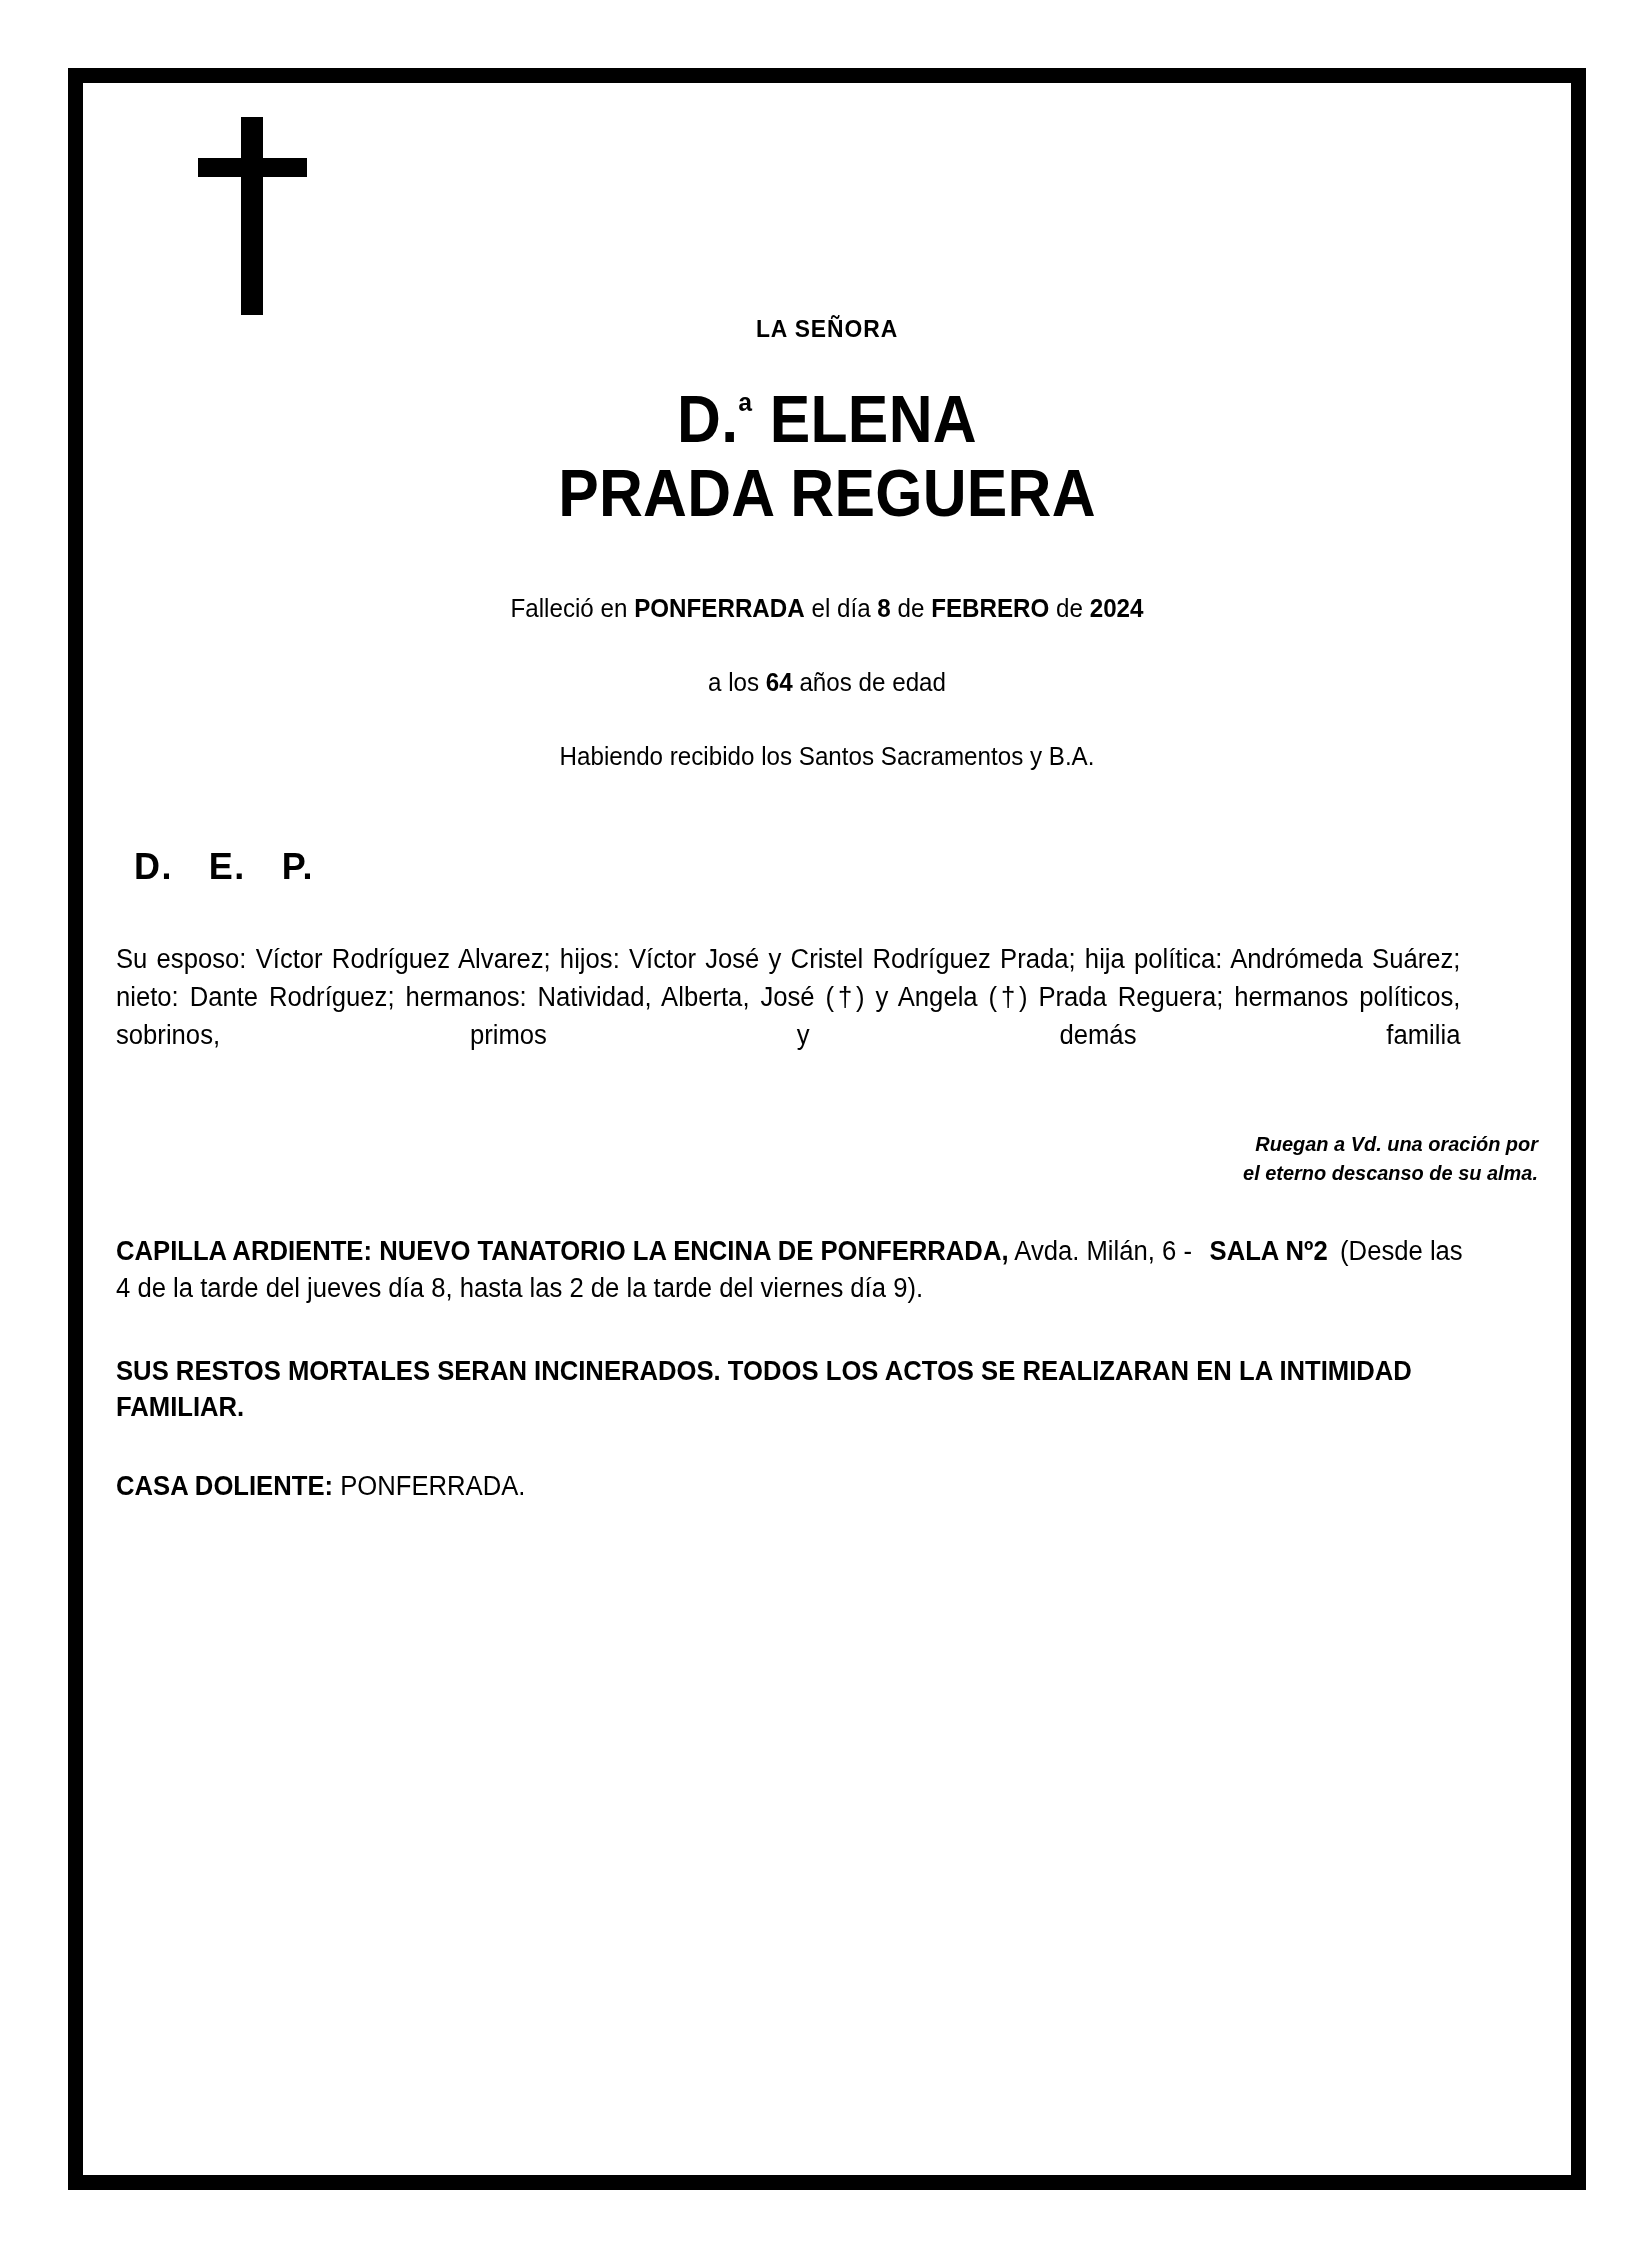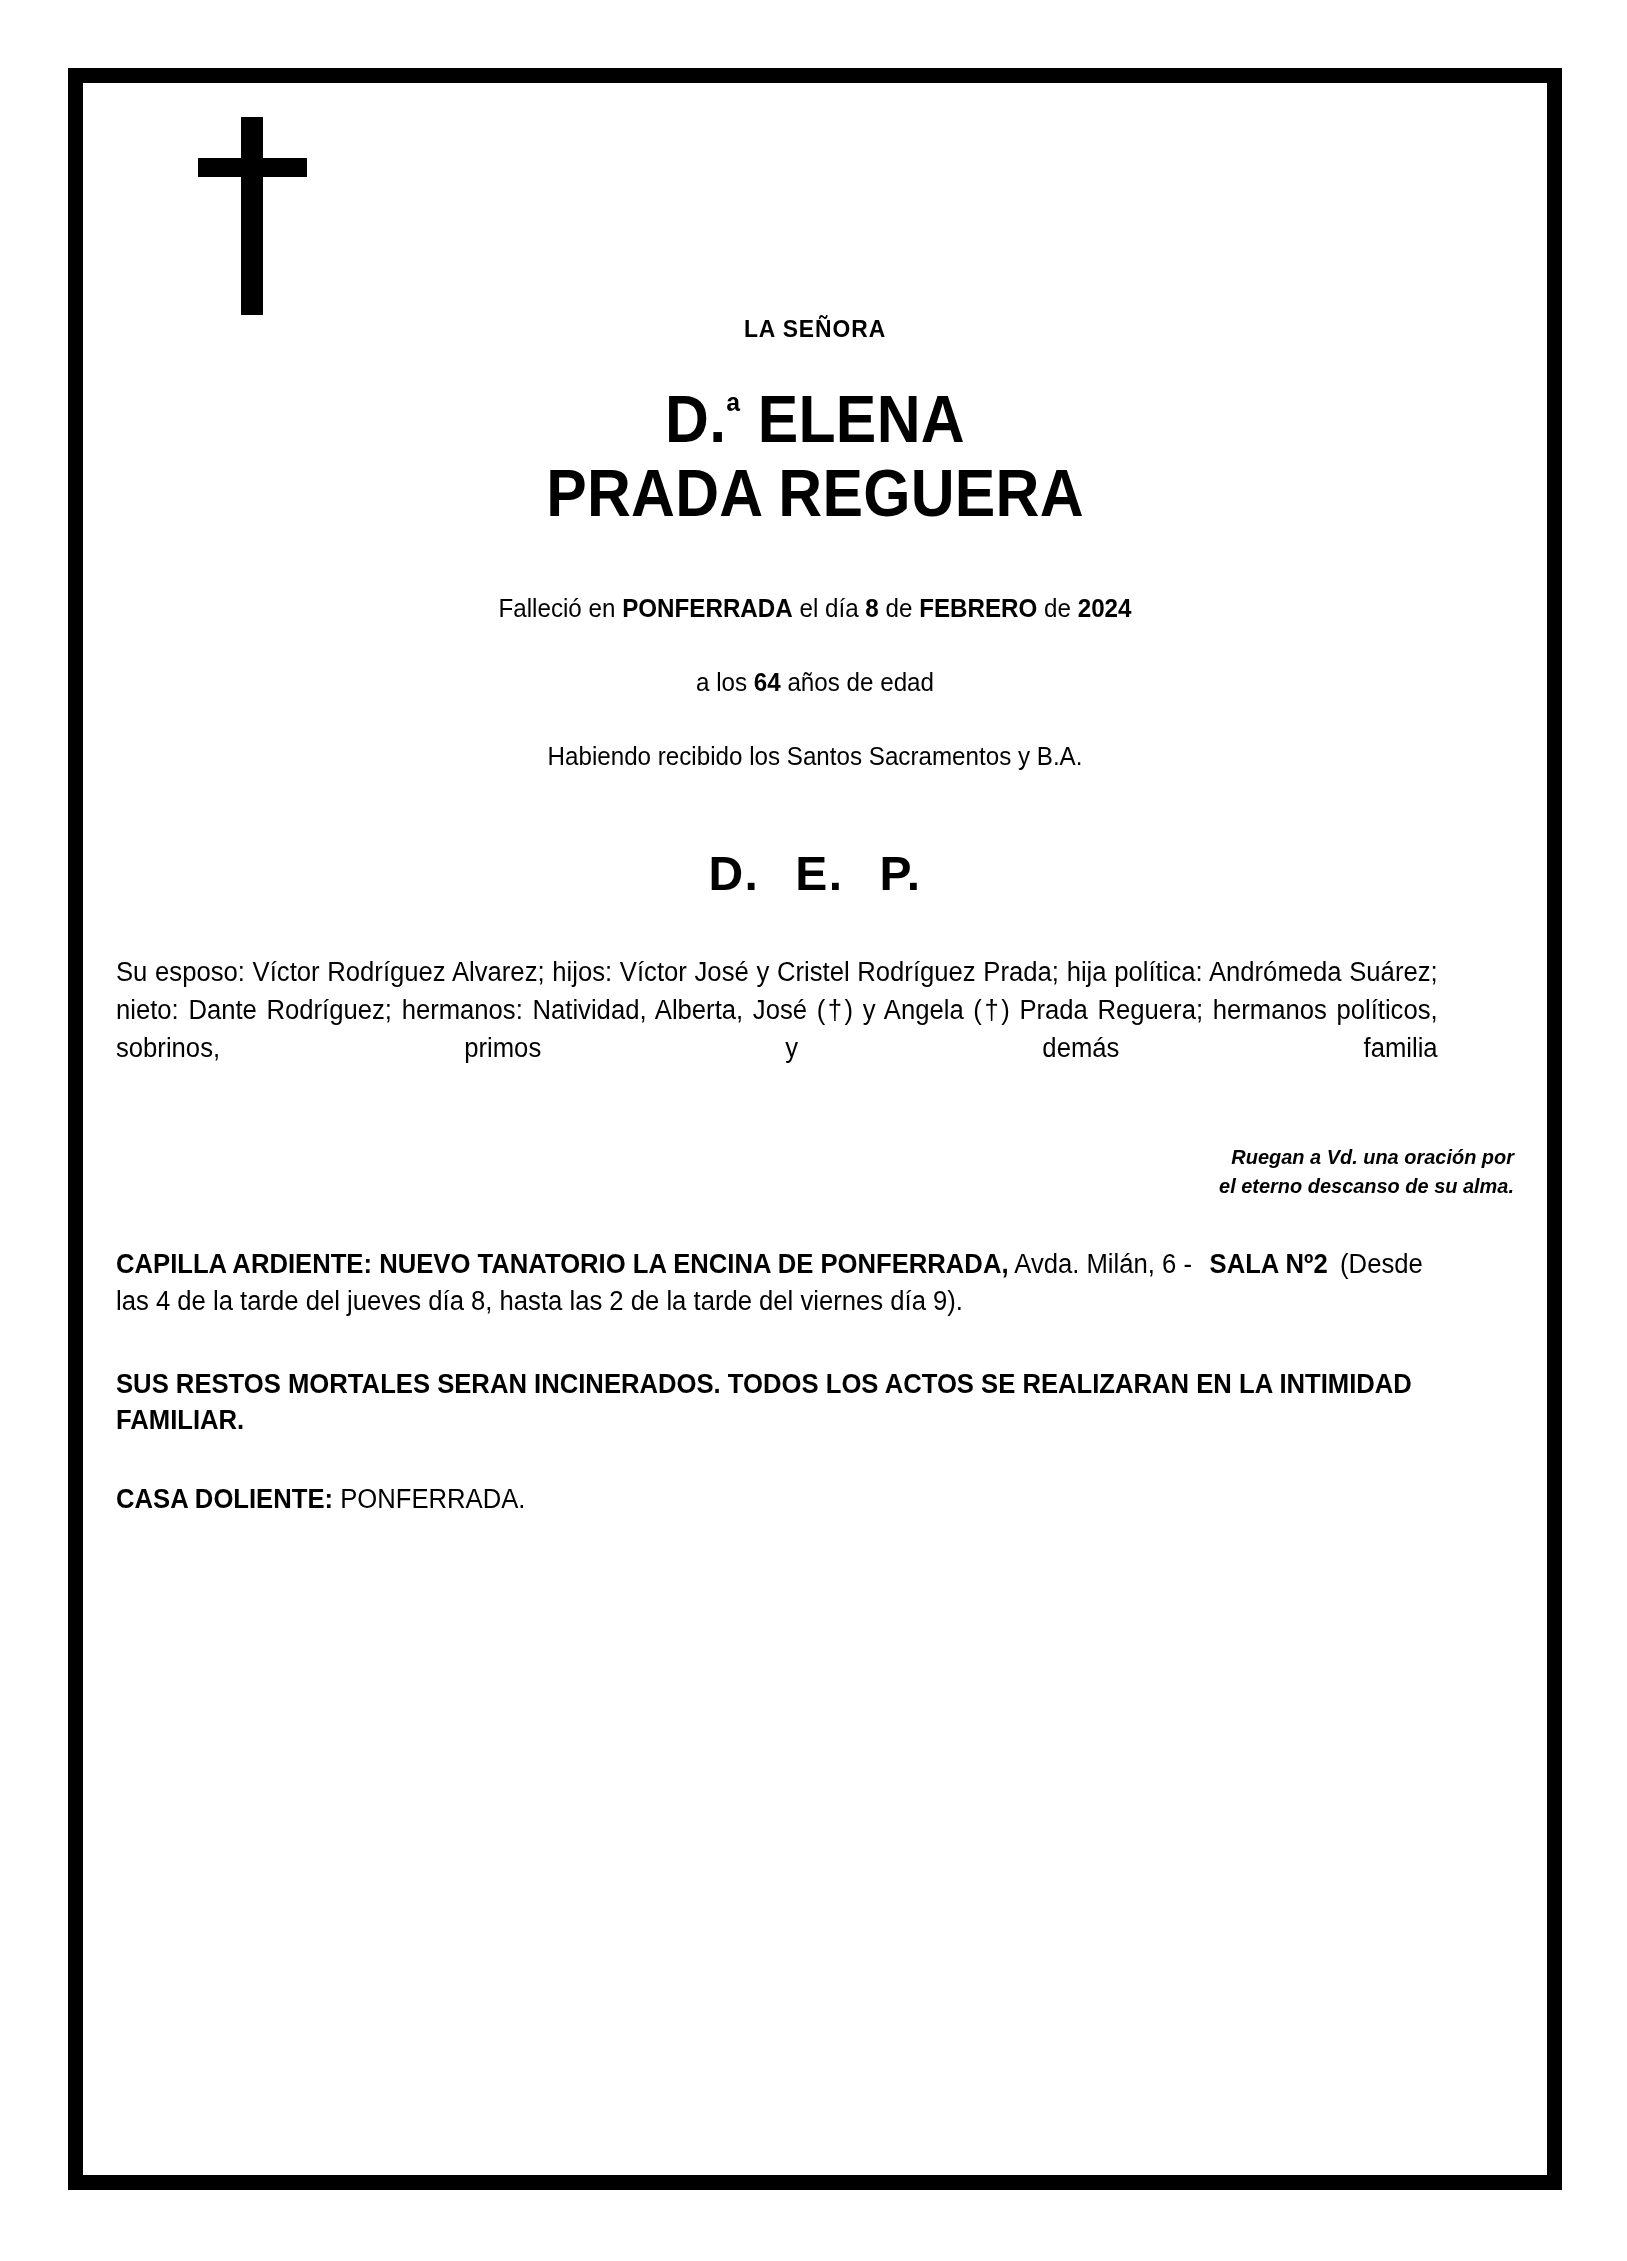--- a/index.html
+++ b/index.html
@@ -12,21 +12,21 @@
     font-family: "Liberation Sans", sans-serif;
     color: #000000;
   }
 
   .page {
     position: relative;
     width: 1628px;
     height: 2261px;
     background: #ffffff;
     box-sizing: border-box;
-    padding: 68px 66px 71px 68px;
+    padding: 68px 42px 71px 68px;
   }
 
   .frame {
     position: relative;
     width: 100%;
     height: 100%;
     box-sizing: border-box;
     border: 15px solid #000000;
     background: #ffffff;
   }
@@ -99,22 +99,21 @@
     font-weight: 400;
     transform: scaleX(0.93);
     margin: 0;
   }
   .detail.first { margin-top: 62px; }
   .detail.second { margin-top: 43px; }
   .detail.third { margin-top: 43px; }
   .detail b { font-weight: 700; }
 
   .dep {
-    text-align: center;
-    font-size: 48px;
+    font-size: 36px;
     font-weight: 700;
     letter-spacing: 1.4px;
     margin: 74px 0 0 0;
   }
   .dep span { display: inline-block; padding: 0 18px; }
 
   
   .family {
     margin: 52px 0 0 0;
     font-size: 27px;

